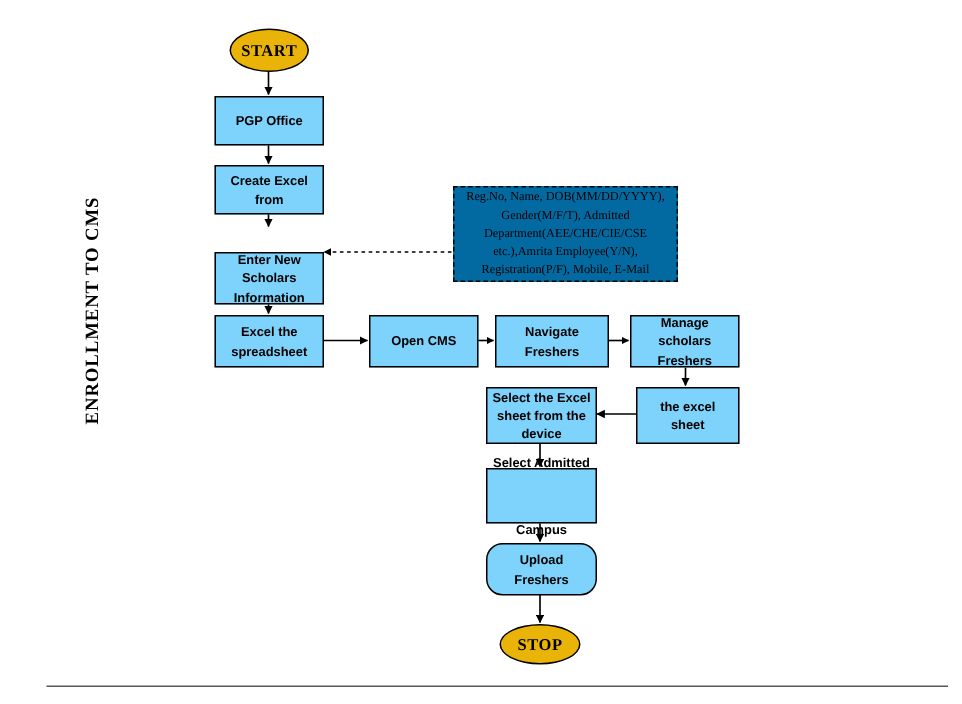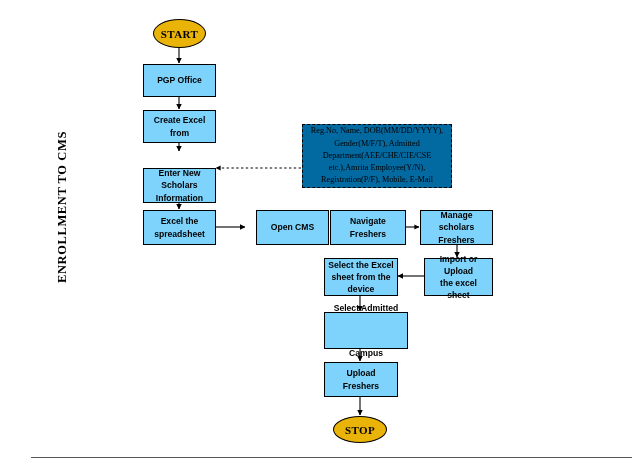--- a/index.html
+++ b/index.html
@@ -172,50 +172,49 @@
     <span>Enter New</span>
     <span>Scholars</span>
     <span>Information</span>
   </div>
 
   <div class="node" style="left:143px; top:210px; width:73px; height:35px; flex-direction:column; justify-content:center;">
     <span>Excel the</span>
     <span>spreadsheet</span>
   </div>
 
-  <div class="node" style="left:256px; top:210px; width:73px; height:35px;">
+  <div class="node" style="left:246px; top:210px; width:73px; height:35px;">
     <span>Open CMS</span>
   </div>
 
   <div class="node" style="left:330px; top:210px; width:76px; height:35px;">
     <span>Navigate Freshers</span>
   </div>
 
   <div class="node" style="left:420px; top:210px; width:73px; height:35px; flex-direction:column; justify-content:center;">
     <span>Manage scholars</span>
     <span>Freshers</span>
   </div>
 
   <div class="node" style="left:424px; top:258px; width:69px; height:38px; flex-direction:column; justify-content:center;">
-    <span>Import or Upload</span>
     <span>the excel sheet</span>
   </div>
 
   <div class="node" style="left:324px; top:258px; width:74px; height:38px; flex-direction:column; justify-content:center;">
     <span>Select the Excel</span>
     <span>sheet from the</span>
     <span>device</span>
   </div>
 
-  <div class="node" style="left:324px; top:312px; width:84px; height:37px; flex-direction:column; justify-content:center;gap:32px;">
+  <div class="node" style="left:324px; top:312px; width:74px; height:37px; flex-direction:column; justify-content:center;gap:32px;">
     <span>Select Admitted</span>
     <span>Campus</span>
   </div>
 
-  <div class="node" style="left:324px; top:362px; width:74px; height:35px;">
+  <div class="node" style="left:324px; top:362px; width:74px; height:35px;border-radius:11px;">
     <span>Upload Freshers</span>
   </div>
 
   <div class="note" style="left:302px; top:124px; width:150px; height:64px;">
     <div>
       <div>Reg.No, Name, DOB(MM/DD/YYYY),</div>
       <div>Gender(M/F/T), Admitted</div>
       <div>Department(AEE/CHE/CIE/CSE</div>
       <div>etc.),Amrita Employee(Y/N),</div>
       <div>Registration(P/F), Mobile, E-Mail</div>

